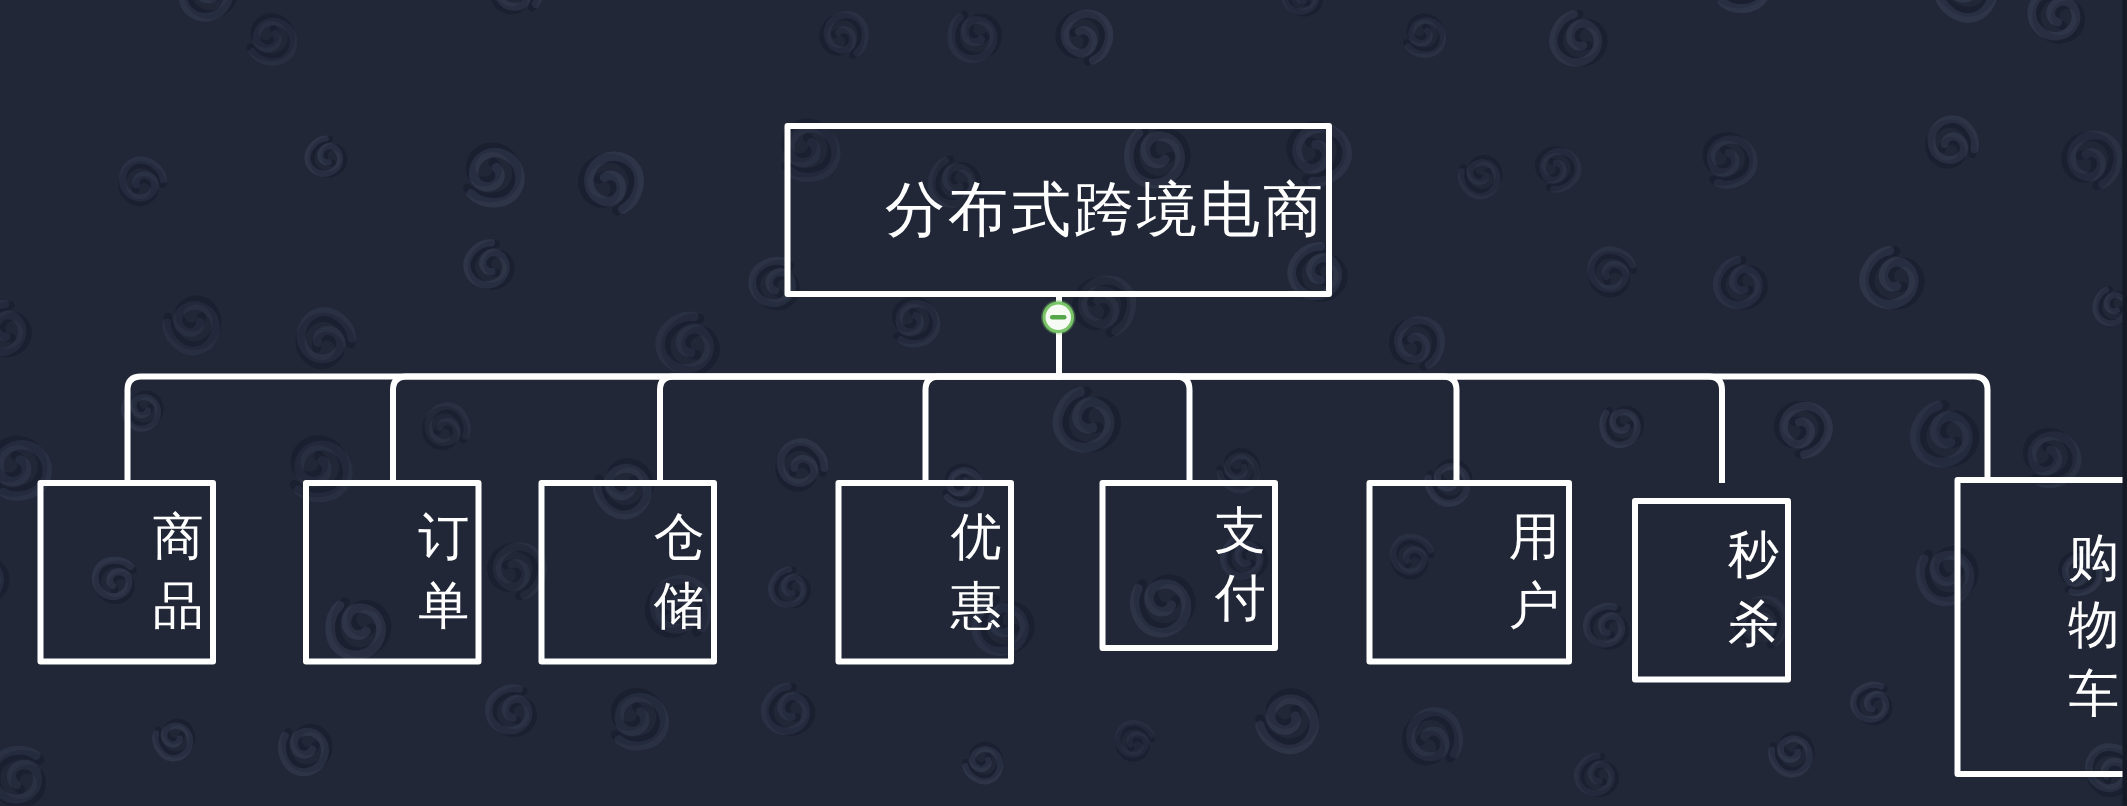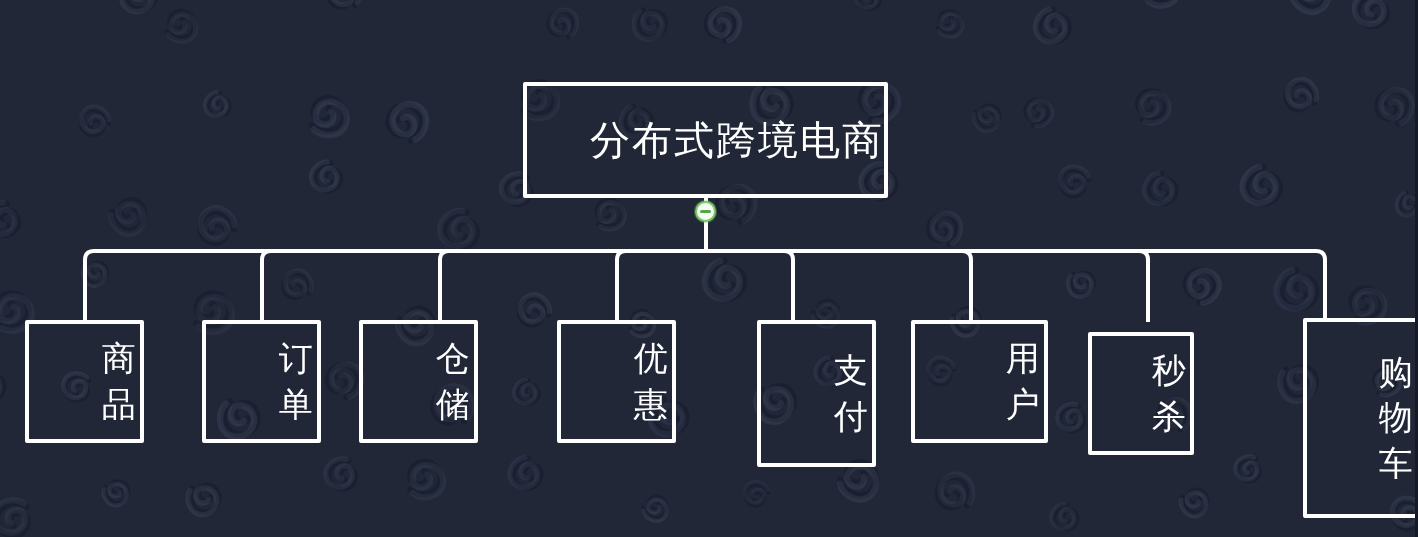--- a/index.html
+++ b/index.html
@@ -457,21 +457,21 @@
   </div>
   <div class="node child-node" style="left:202px; top:320px; width:119px; height:123px;padding-left:38px;">
     <span class="node-label">订单</span>
   </div>
   <div class="node child-node" style="left:359px; top:320px; width:119px; height:123px;">
     <span class="node-label">仓储</span>
   </div>
   <div class="node child-node" style="left:557px; top:320px; width:119px; height:123px;padding-left:48px;">
     <span class="node-label">优惠</span>
   </div>
-  <div class="node child-node" style="left:733px; top:320px; width:119px; height:147px;margin-left:24px;">
+  <div class="node child-node" style="left:733px; top:320px; width:119px; height:114px;">
     <span class="node-label">支付</span>
   </div>
   <div class="node child-node" style="left:911px; top:320px; width:137px; height:123px;">
     <span class="node-label">用户</span>
   </div>
   <div class="node child-node" style="left:1088px; top:332px; width:106px; height:123px;">
     <span class="node-label">秒杀</span>
   </div>
   <div class="node child-node" style="left:1265px; top:318px; width:118px; height:200px;margin-left:38px;">
     <span class="node-label">购物车</span>

